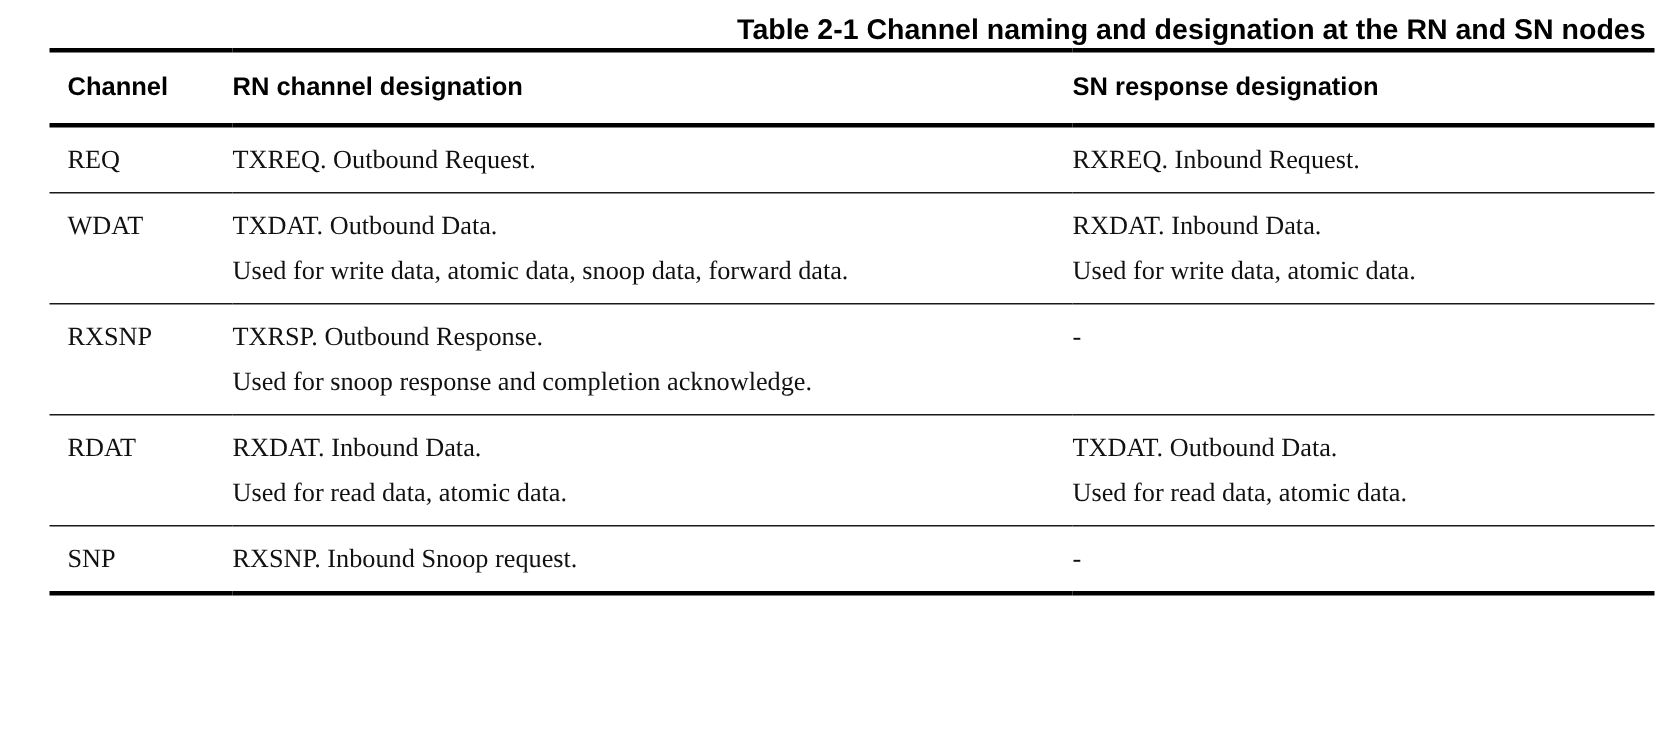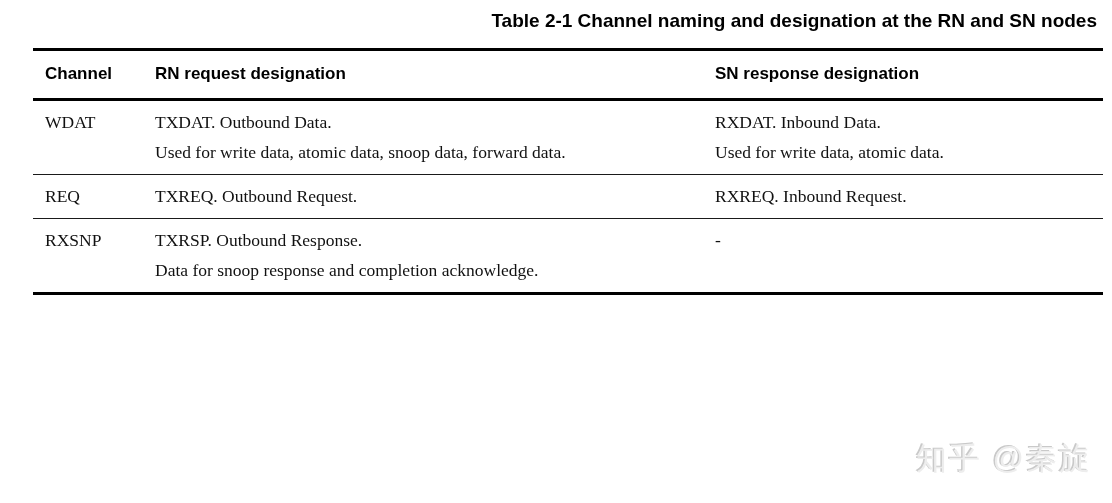--- a/index.html
+++ b/index.html
@@ -25,21 +25,20 @@
     font-weight: bold;
     font-size: 19px;
     line-height: 22px;
     color: #000000;
   }
   table.spec-table {
     border-collapse: collapse;
     table-layout: fixed;
     width: 1070px;
     margin-left: 33px;
-    margin-top: 16px;
     border-top: 3px solid #000000;
     border-bottom: 3px solid #000000;
   }
   col.c-channel { width: 122px; }
   col.c-rn      { width: 560px; }
   col.c-sn      { width: 388px; }
   thead th {
     font-family: "Liberation Sans", sans-serif;
     font-weight: bold;
     font-size: 17px;
@@ -83,53 +82,72 @@
 
   <table class="spec-table">
     <colgroup>
       <col class="c-channel">
       <col class="c-rn">
       <col class="c-sn">
     </colgroup>
     <thead>
       <tr>
         <th class="first">Channel</th>
-        <th>RN request designation</th>
+        <th>RN channel designation</th>
         <th>SN response designation</th>
       </tr>
     </thead>
     <tbody>
+      <tr>
+        <td class="first">REQ</td>
+        <td>
+          <div class="cell-line">TXREQ. Outbound Request.</div>
+        </td>
+        <td>
+          <div class="cell-line">RXREQ. Inbound Request.</div>
+        </td>
+      </tr>
       <tr>
         <td class="first">WDAT</td>
         <td>
           <div class="cell-line">TXDAT. Outbound Data.</div>
           <div class="cell-line">Used for write data, atomic data, snoop data, forward data.</div>
         </td>
         <td>
           <div class="cell-line">RXDAT. Inbound Data.</div>
           <div class="cell-line">Used for write data, atomic data.</div>
         </td>
       </tr>
       <tr>
-        <td class="first">REQ</td>
+        <td class="first">RXSNP</td>
         <td>
-          <div class="cell-line">TXREQ. Outbound Request.</div>
+          <div class="cell-line">TXRSP. Outbound Response.</div>
+          <div class="cell-line">Used for snoop response and completion acknowledge.</div>
         </td>
         <td>
-          <div class="cell-line">RXREQ. Inbound Request.</div>
+          <div class="cell-line">-</div>
         </td>
       </tr>
       <tr>
-        <td class="first">RXSNP</td>
+        <td class="first">RDAT</td>
         <td>
-          <div class="cell-line">TXRSP. Outbound Response.</div>
-          <div class="cell-line">Data for snoop response and completion acknowledge.</div>
+          <div class="cell-line">RXDAT. Inbound Data.</div>
+          <div class="cell-line">Used for read data, atomic data.</div>
+        </td>
+        <td>
+          <div class="cell-line">TXDAT. Outbound Data.</div>
+          <div class="cell-line">Used for read data, atomic data.</div>
+        </td>
+      </tr>
+      <tr>
+        <td class="first">SNP</td>
+        <td>
+          <div class="cell-line">RXSNP. Inbound Snoop request.</div>
         </td>
         <td>
           <div class="cell-line">-</div>
         </td>
       </tr>
     </tbody>
   </table>
 
-  <div class="watermark">知乎 @秦旋</div>
 
 </div>
 
 </body></html>

